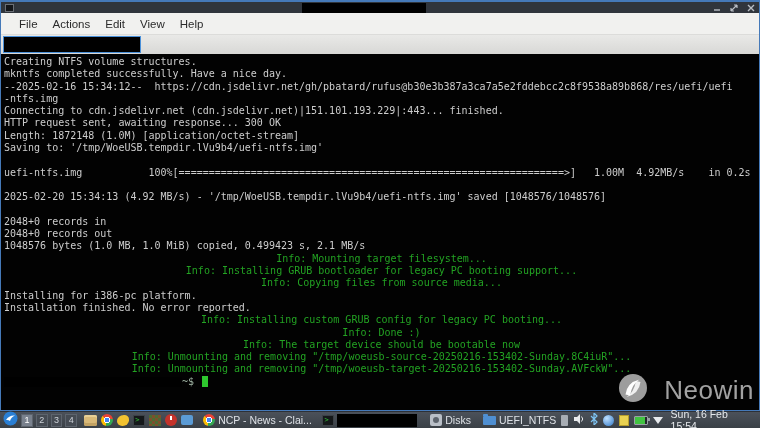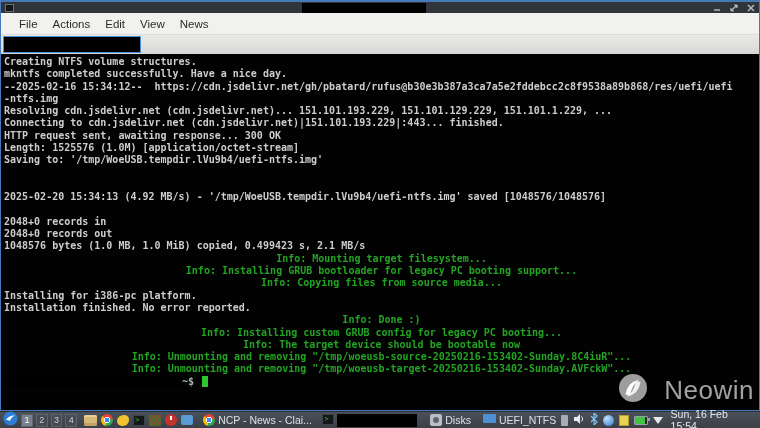--- a/index.html
+++ b/index.html
@@ -13,38 +13,38 @@
   .title-redacted{width:124px;height:10px;background:#000;}
   .win-controls{display:flex;align-items:center;gap:9px;}
   .win-controls svg{display:block;}
 
   .menubar{flex:0 0 21px;background:#f1f1ef;display:flex;align-items:center;gap:15px;padding-left:18px;font-size:11.5px;color:#2b2b2b;border-bottom:1px solid #dcdcda;}
   .menu-item{cursor:default;}
 
   .tabbar{flex:0 0 19px;background:linear-gradient(#e9e9e7,#d8d8d6);display:flex;align-items:center;}
   .tab-active{width:136px;height:15px;margin-left:2px;background:#000;border:1px solid #4a90d9;box-sizing:content-box;}
 
-  .terminal{flex:1;background:#020202;padding:2px 0 0 3px;font-family:"DejaVu Sans Mono",monospace;font-size:10px;line-height:12.3px;color:#cdcdcd;overflow:hidden;font-weight:bold;}
+  .terminal{flex:1;background:#020202;padding:2px 0 0 3px;font-family:"DejaVu Sans Mono",monospace;font-size:10px;line-height:12.3px;color:#cdcdcd;overflow:hidden;}
   .tline{white-space:pre;height:12.3px;}
   .tline.green{color:#23a323;text-align:center;}
   .prompt-line{white-space:pre;height:12.3px;}
   .redact-user{display:inline-block;width:178px;height:10px;background:#000;vertical-align:middle;}
   .prompt-text{color:#9fb3a3;}
   .cursor{display:inline-block;width:6px;height:11px;background:#2ec72e;vertical-align:text-bottom;margin-left:8px;}
 
   
   .watermark{position:absolute;right:6px;bottom:21px;display:flex;align-items:center;gap:16px;z-index:5;}
   .watermark-text{color:#a2a2a2;font-size:26px;letter-spacing:.5px;}
 
   
   .taskbar{position:absolute;left:0;right:0;bottom:0;height:17px;background:linear-gradient(#4b515a,#3a4046);display:flex;align-items:center;gap:3px;padding:0 3px;box-sizing:border-box;z-index:10;border-top:1px solid #2c3036;}
   .ws{width:12px;height:13px;font-size:9px;display:flex;align-items:center;justify-content:center;border:1px solid #5d646d;background:#454b53;color:#ccd1d7;box-sizing:border-box;}
   .ws.active{background:#79818d;color:#fff;}
   .launchers{display:flex;align-items:center;gap:4px;margin-left:4px;}
-  .task{display:flex;gap:3px;font-size:10.5px;color:#dde1e6;padding:0 3px;white-space:nowrap;overflow:hidden;margin-left:4px;}
+  .task{display:flex;align-items:center;gap:3px;font-size:10.5px;color:#dde1e6;padding:0 3px;white-space:nowrap;overflow:hidden;margin-left:4px;}
   .task-redacted-box{width:82px;height:13px;background:#000;}
   .tray{display:flex;align-items:center;gap:5px;margin-left:auto;}
   .clock{font-size:10.5px;color:#e7eaed;margin-left:5px;padding-right:2px;}
 
   
   .icon-chrome{width:12px;height:12px;border-radius:50%;flex:0 0 auto;
     background:radial-gradient(circle at 50% 50%,#4285f4 0 2.2px,#fff 2.2px 3.5px,rgba(0,0,0,0) 3.5px),
                conic-gradient(from -45deg,#ea4335 0 120deg,#34a853 120deg 240deg,#fbbc05 240deg 360deg);}
   .icon-files{width:13px;height:11px;background:#d9b978;border-radius:2px;box-shadow:inset 0 -3px 0 #c2a263,inset 0 2px 0 #e8cf96;}
   .icon-bird{width:12px;height:11px;background:#f2c230;border-radius:60% 40% 55% 45%;}
@@ -94,52 +94,52 @@
             </svg>
           </span>
       </span>
     </div>
 
     <div class="menubar">
       <span class="menu-item">File</span>
       <span class="menu-item">Actions</span>
       <span class="menu-item">Edit</span>
       <span class="menu-item">View</span>
-      <span class="menu-item">News</span>
+      <span class="menu-item">Help</span>
     </div>
 
     <div class="tabbar">
       <div class="tab-active"></div>
     </div>
 
     <div class="terminal">
       <div id="term-out">
           <div class="tline">Creating NTFS volume structures.</div>
           <div class="tline">mkntfs completed successfully. Have a nice day.</div>
           <div class="tline">--2025-02-16 15:34:12--  https://cdn.jsdelivr.net/gh/pbatard/rufus@b30e3b387a3ca7a5e2fddebcc2c8f9538a89b868/res/uefi/uefi</div>
           <div class="tline">-ntfs.img</div>
-          <div class="tline">Resolving cdn.jsdelivr.net (cdn.jsdelivr.net)... 151.101.193.229, 151.101.129.229, 151.101.1.229, ...</div>
           <div class="tline">Connecting to cdn.jsdelivr.net (cdn.jsdelivr.net)|151.101.193.229|:443... finished.</div>
           <div class="tline">HTTP request sent, awaiting response... 300 OK</div>
-          <div class="tline">Length: 1525576 (1.0M) [application/octet-stream]</div>
+          <div class="tline">Length: 1872148 (1.0M) [application/octet-stream]</div>
           <div class="tline">Saving to: '/tmp/WoeUSB.tempdir.lVu9b4/uefi-ntfs.img'</div>
           <div class="tline">&nbsp;</div>
+          <div class="tline">uefi-ntfs.img           100%[================================================================&gt;]   1.00M  4.92MB/s    in 0.2s</div>
           <div class="tline">&nbsp;</div>
           <div class="tline">2025-02-20 15:34:13 (4.92 MB/s) - '/tmp/WoeUSB.tempdir.lVu9b4/uefi-ntfs.img' saved [1048576/1048576]</div>
           <div class="tline">&nbsp;</div>
           <div class="tline">2048+0 records in</div>
           <div class="tline">2048+0 records out</div>
           <div class="tline">1048576 bytes (1.0 MB, 1.0 MiB) copied, 0.499423 s, 2.1 MB/s</div>
           <div class="tline green">Info: Mounting target filesystem...</div>
           <div class="tline green">Info: Installing GRUB bootloader for legacy PC booting support...</div>
           <div class="tline green">Info: Copying files from source media...</div>
           <div class="tline">Installing for i386-pc platform.</div>
           <div class="tline">Installation finished. No error reported.</div>
+          <div class="tline green">Info: Installing custom GRUB config for legacy PC booting...</div>
           <div class="tline green">Info: Done :)</div>
-          <div class="tline green">Info: Installing custom GRUB config for legacy PC booting...</div>
           <div class="tline green">Info: The target device should be bootable now</div>
           <div class="tline green">Info: Unmounting and removing "/tmp/woeusb-source-20250216-153402-Sunday.8C4iuR"...</div>
           <div class="tline green">Info: Unmounting and removing "/tmp/woeusb-target-20250216-153402-Sunday.AVFckW"...</div>
         </div>
       <div class="prompt-line"><span class="redact-user"></span><span class="prompt-text">~$</span><span class="cursor"></span></div>
     </div>
   </div>
 
   <div class="watermark">
     <span><svg width="30" height="30" viewBox="0 0 30 30">

